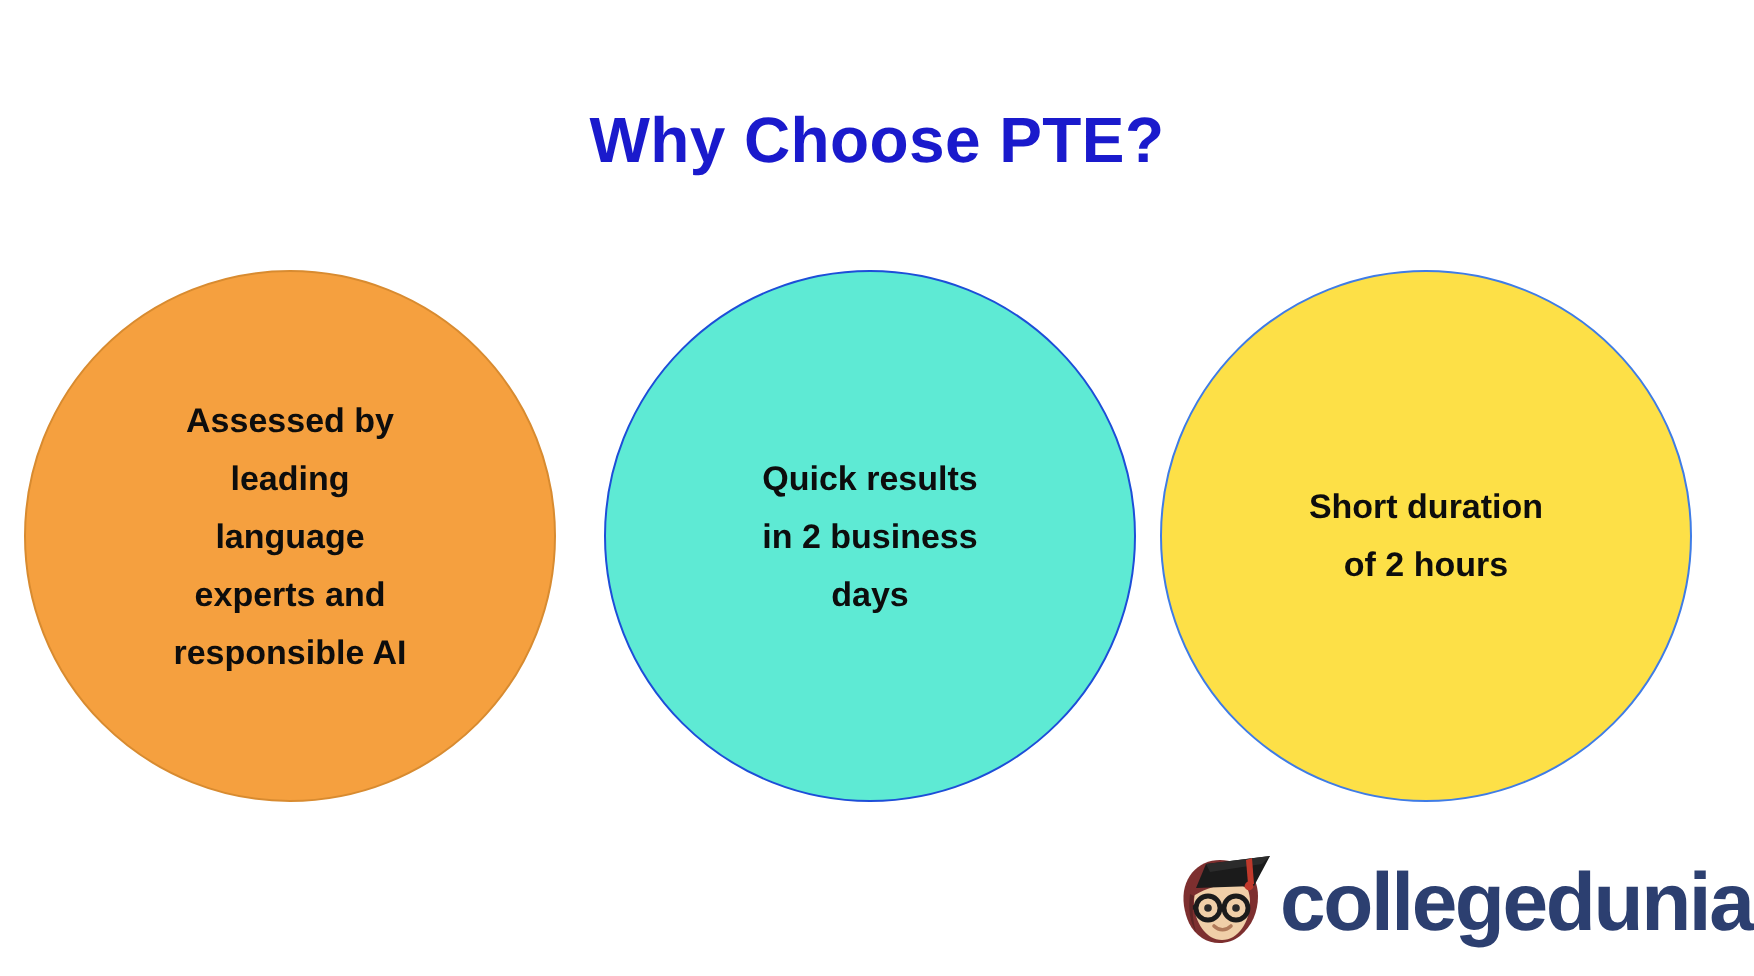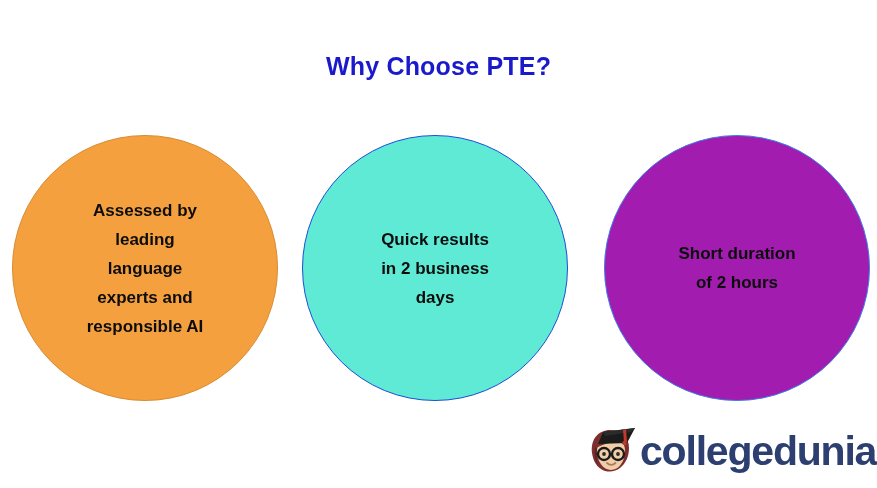--- a/index.html
+++ b/index.html
@@ -20,21 +20,21 @@
     overflow: hidden;
   }
 
   
   #slide-title {
     position: absolute;
     left: 0;
     top: 52px;
     width: 877px;
     text-align: center;
-    font-size: 25px;
+    font-size: 32px;
     font-weight: bold;
     color: #1a1acc;
     letter-spacing: 0.2px;
     white-space: nowrap;
   }
 
   
   .circle {
     position: absolute;
     top: 135px;
@@ -64,22 +64,22 @@
   #circle-orange .circle-text { width: 178px; }
 
   #circle-gray {
     left: 302px;
     background: #5eead4;
     border: 1px solid #1d4ed8;
   }
   #circle-gray .circle-text { width: 190px; }
 
   #circle-blue {
-    left: 604px;
-    background: #a21caf;
+    left: 580px;
+    background: #fde047;
     border: 1px solid #3f7ce6;
   }
   #circle-blue .circle-text { width: 200px; }
 
   
   #logo {
     position: absolute;
     left: 583px;
     top: 420px;
     width: 290px;

